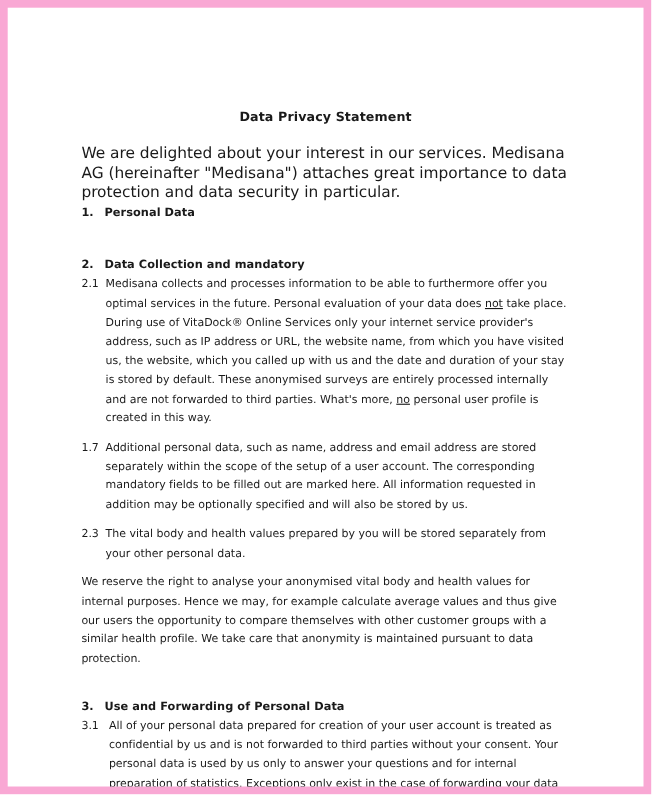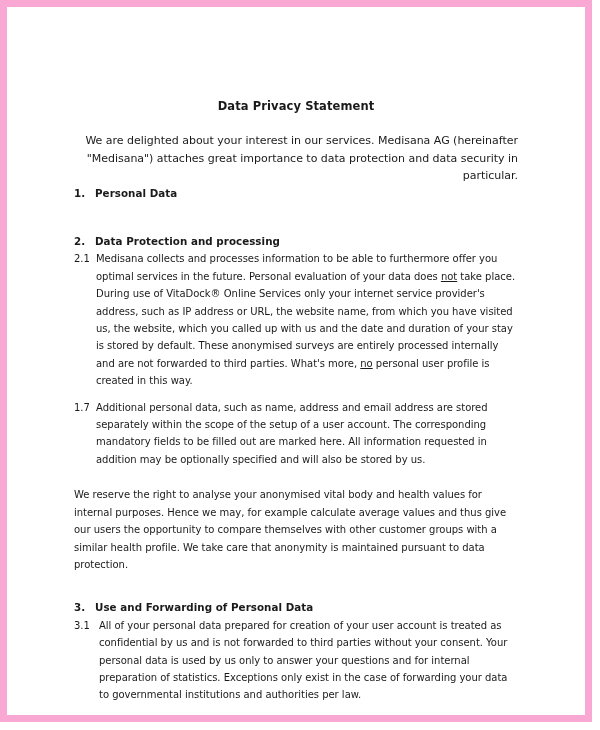--- a/index.html
+++ b/index.html
@@ -36,23 +36,23 @@
     text-align: center;
     font-size: 11.5px;
     font-weight: bold;
     letter-spacing: 0.1px;
     margin: 0 0 19px 0;
     line-height: 1.25;
   }
 
   p.para {
     margin: 0;
-    font-size: 11px;
+    font-size: 14px;
     line-height: 17.4px;
-    text-align: right;
+    text-align: left;
     letter-spacing: -0.02px;
   }
 
   
   .intro {
     margin-bottom: 16px;
   }
 
   
   .section-heading {
@@ -109,37 +109,41 @@
 
     <div class="section-heading">
       <span class="num">1.</span>
       <span class="htext">Personal Data</span>
     </div>
 
     <div class="gap-xl"></div>
 
     <div class="section-heading">
       <span class="num">2.</span>
-      <span class="htext">Data Protection and processing</span>
+      <span class="htext">Data Collection and mandatory</span>
     </div>
 
     <div class="sub-para">
       <span class="snum">2.1</span>
       <span class="stext"><span>Medisana collects and processes information to be able to furthermore offer you optimal services in the future. Personal evaluation of your data does </span><u>not</u><span> take place. During use of VitaDock® Online Services only your internet service provider's address, such as IP address or URL, the website name, from which you have visited us, the website, which you called up with us and the date and duration of your stay is stored by default. These anonymised surveys are entirely processed internally and are not forwarded to third parties. What's more, </span><u>no</u><span> personal user profile is created in this way.</span></span>
     </div>
 
     <div class="gap-sm"></div>
 
     <div class="sub-para">
       <span class="snum">1.7</span>
       <span class="stext">Additional personal data, such as name, address and email address are stored separately within the scope of the setup of a user account. The corresponding mandatory fields to be filled out are marked here. All information requested in addition may be optionally specified and will also be stored by us.</span>
     </div>
 
     <div class="gap-sm"></div>
 
+    <div class="sub-para">
+      <span class="snum">2.3</span>
+      <span class="stext">The vital body and health values prepared by you will be stored separately from your other personal data.</span>
+    </div>
 
     <div class="gap-sm"></div>
 
     <div class="sub-para">
       <span class="stext">We reserve the right to analyse your anonymised vital body and health values for internal purposes. Hence we may, for example calculate average values and thus give our users the opportunity to compare themselves with other customer groups with a similar health profile. We take care that anonymity is maintained pursuant to data protection.</span>
     </div>
 
     <div class="gap-lg"></div>
 
     <div class="section-heading">

